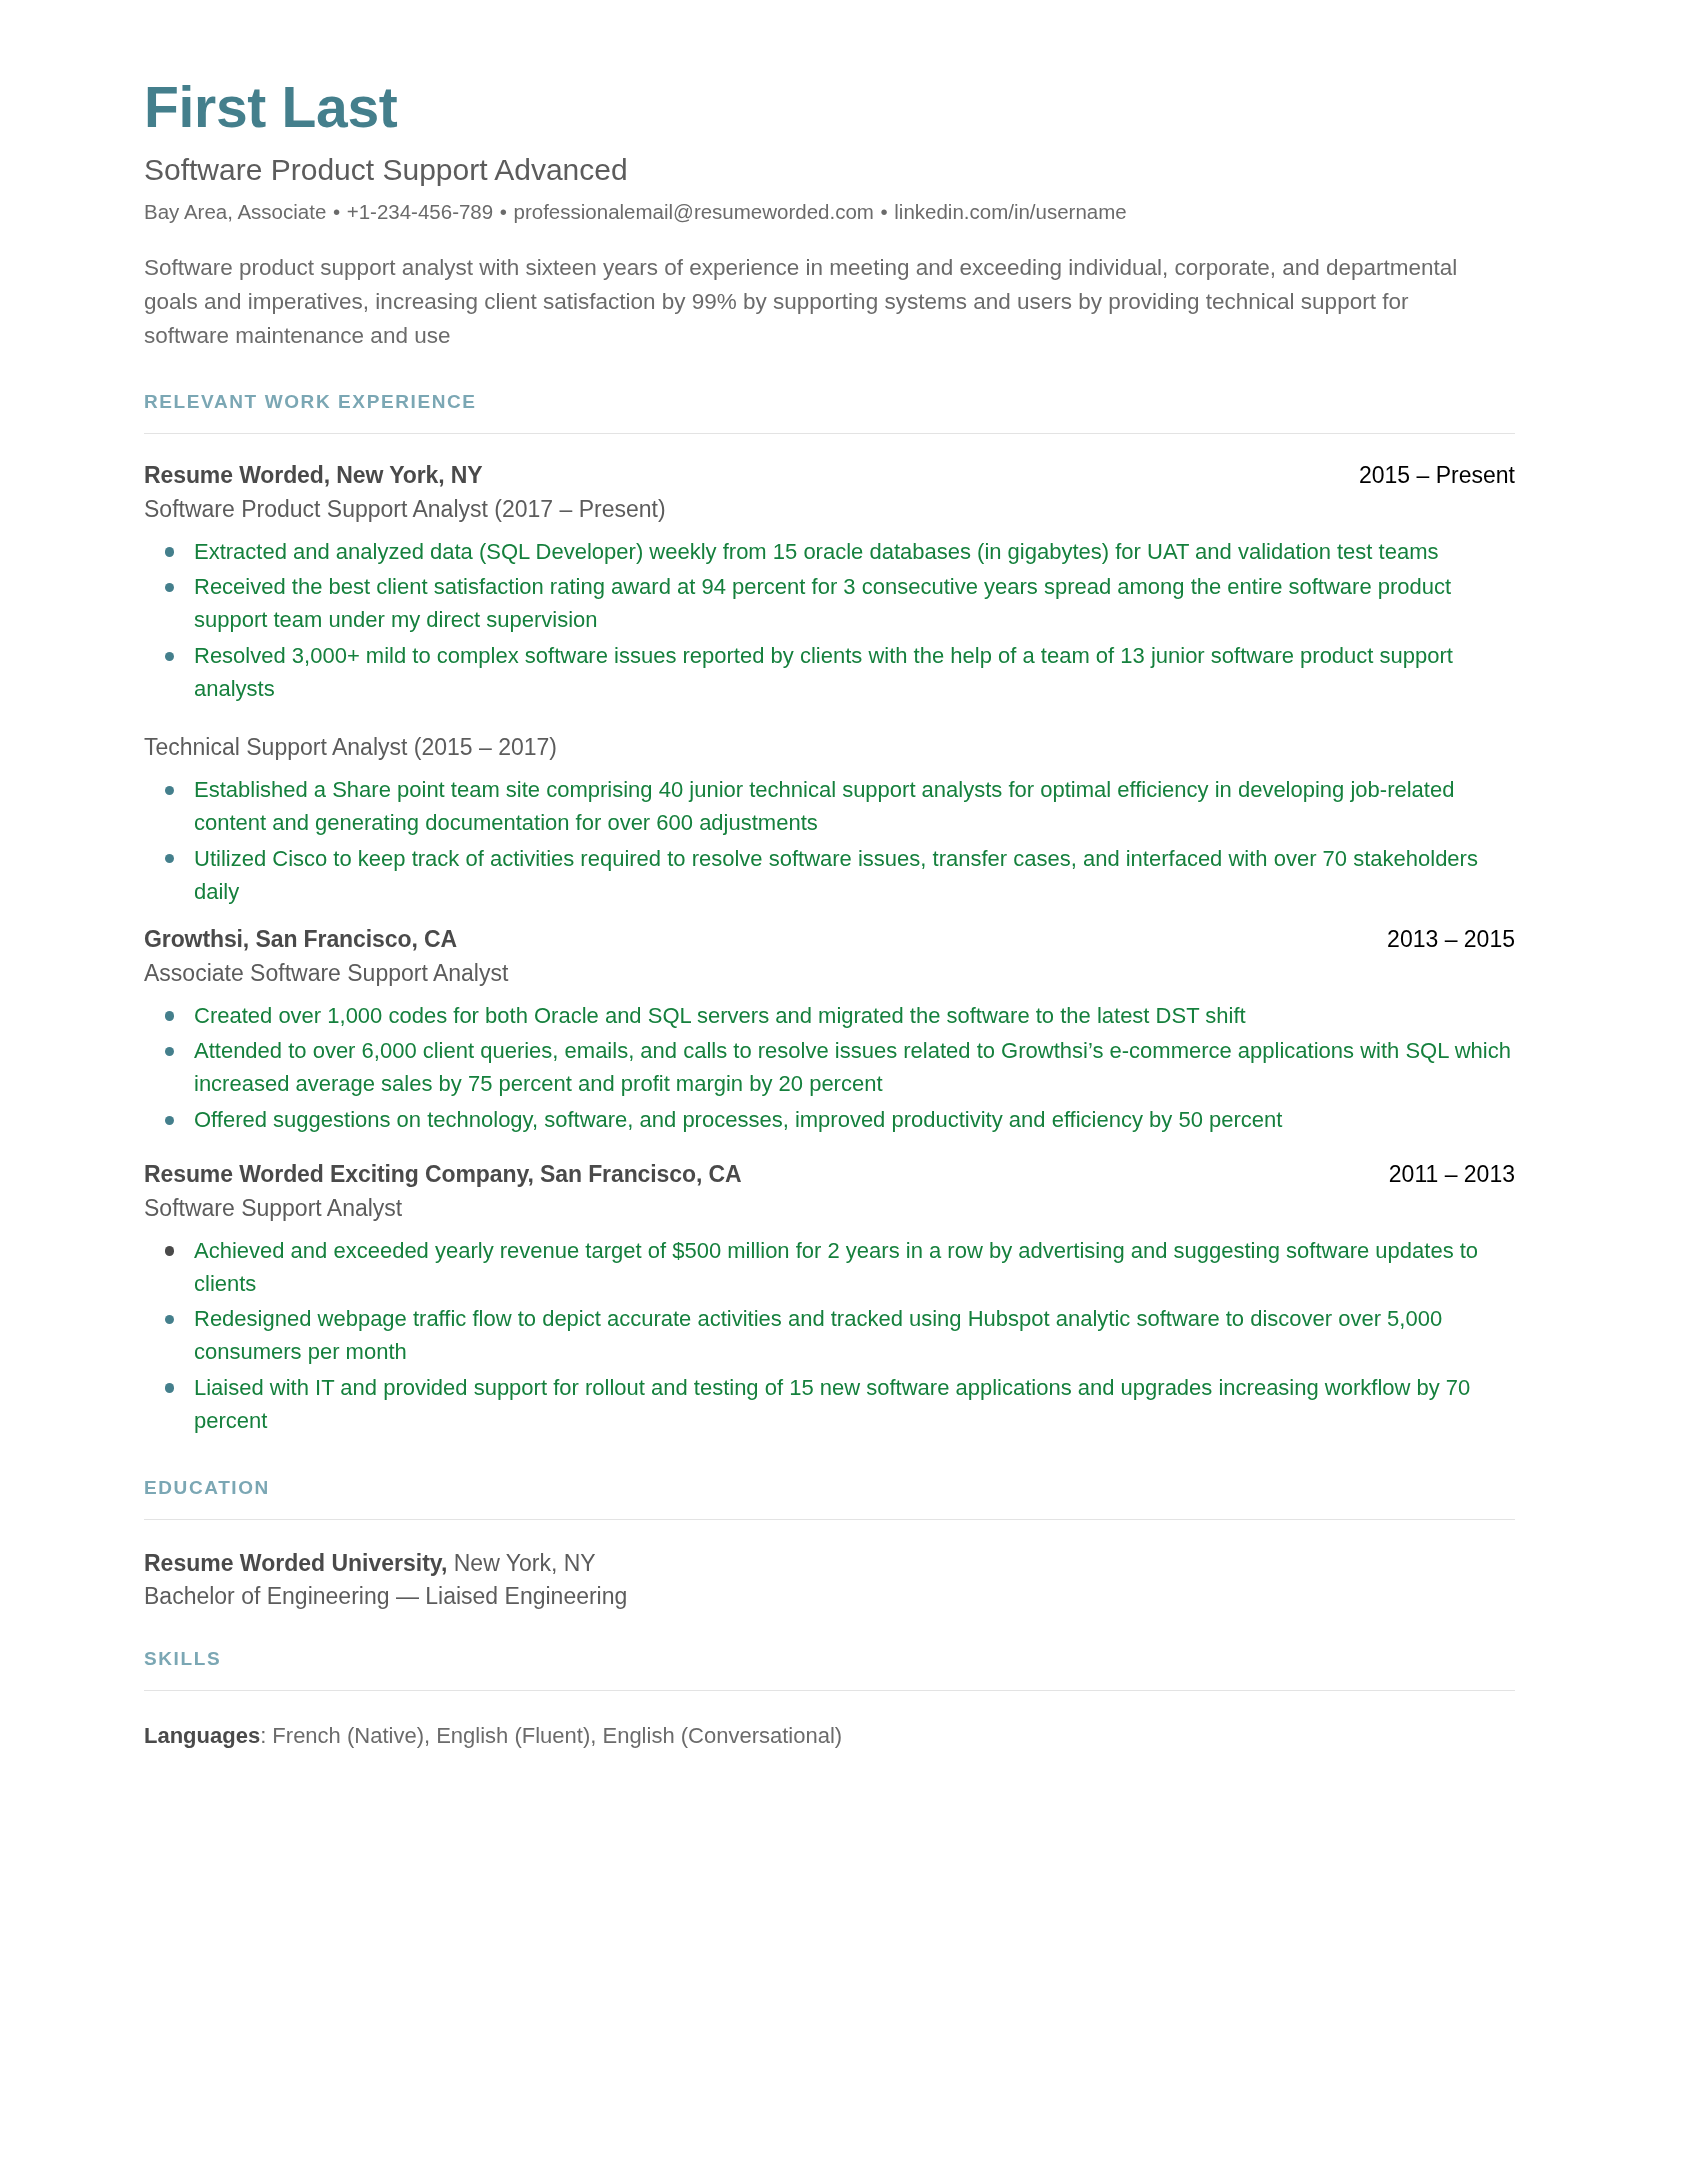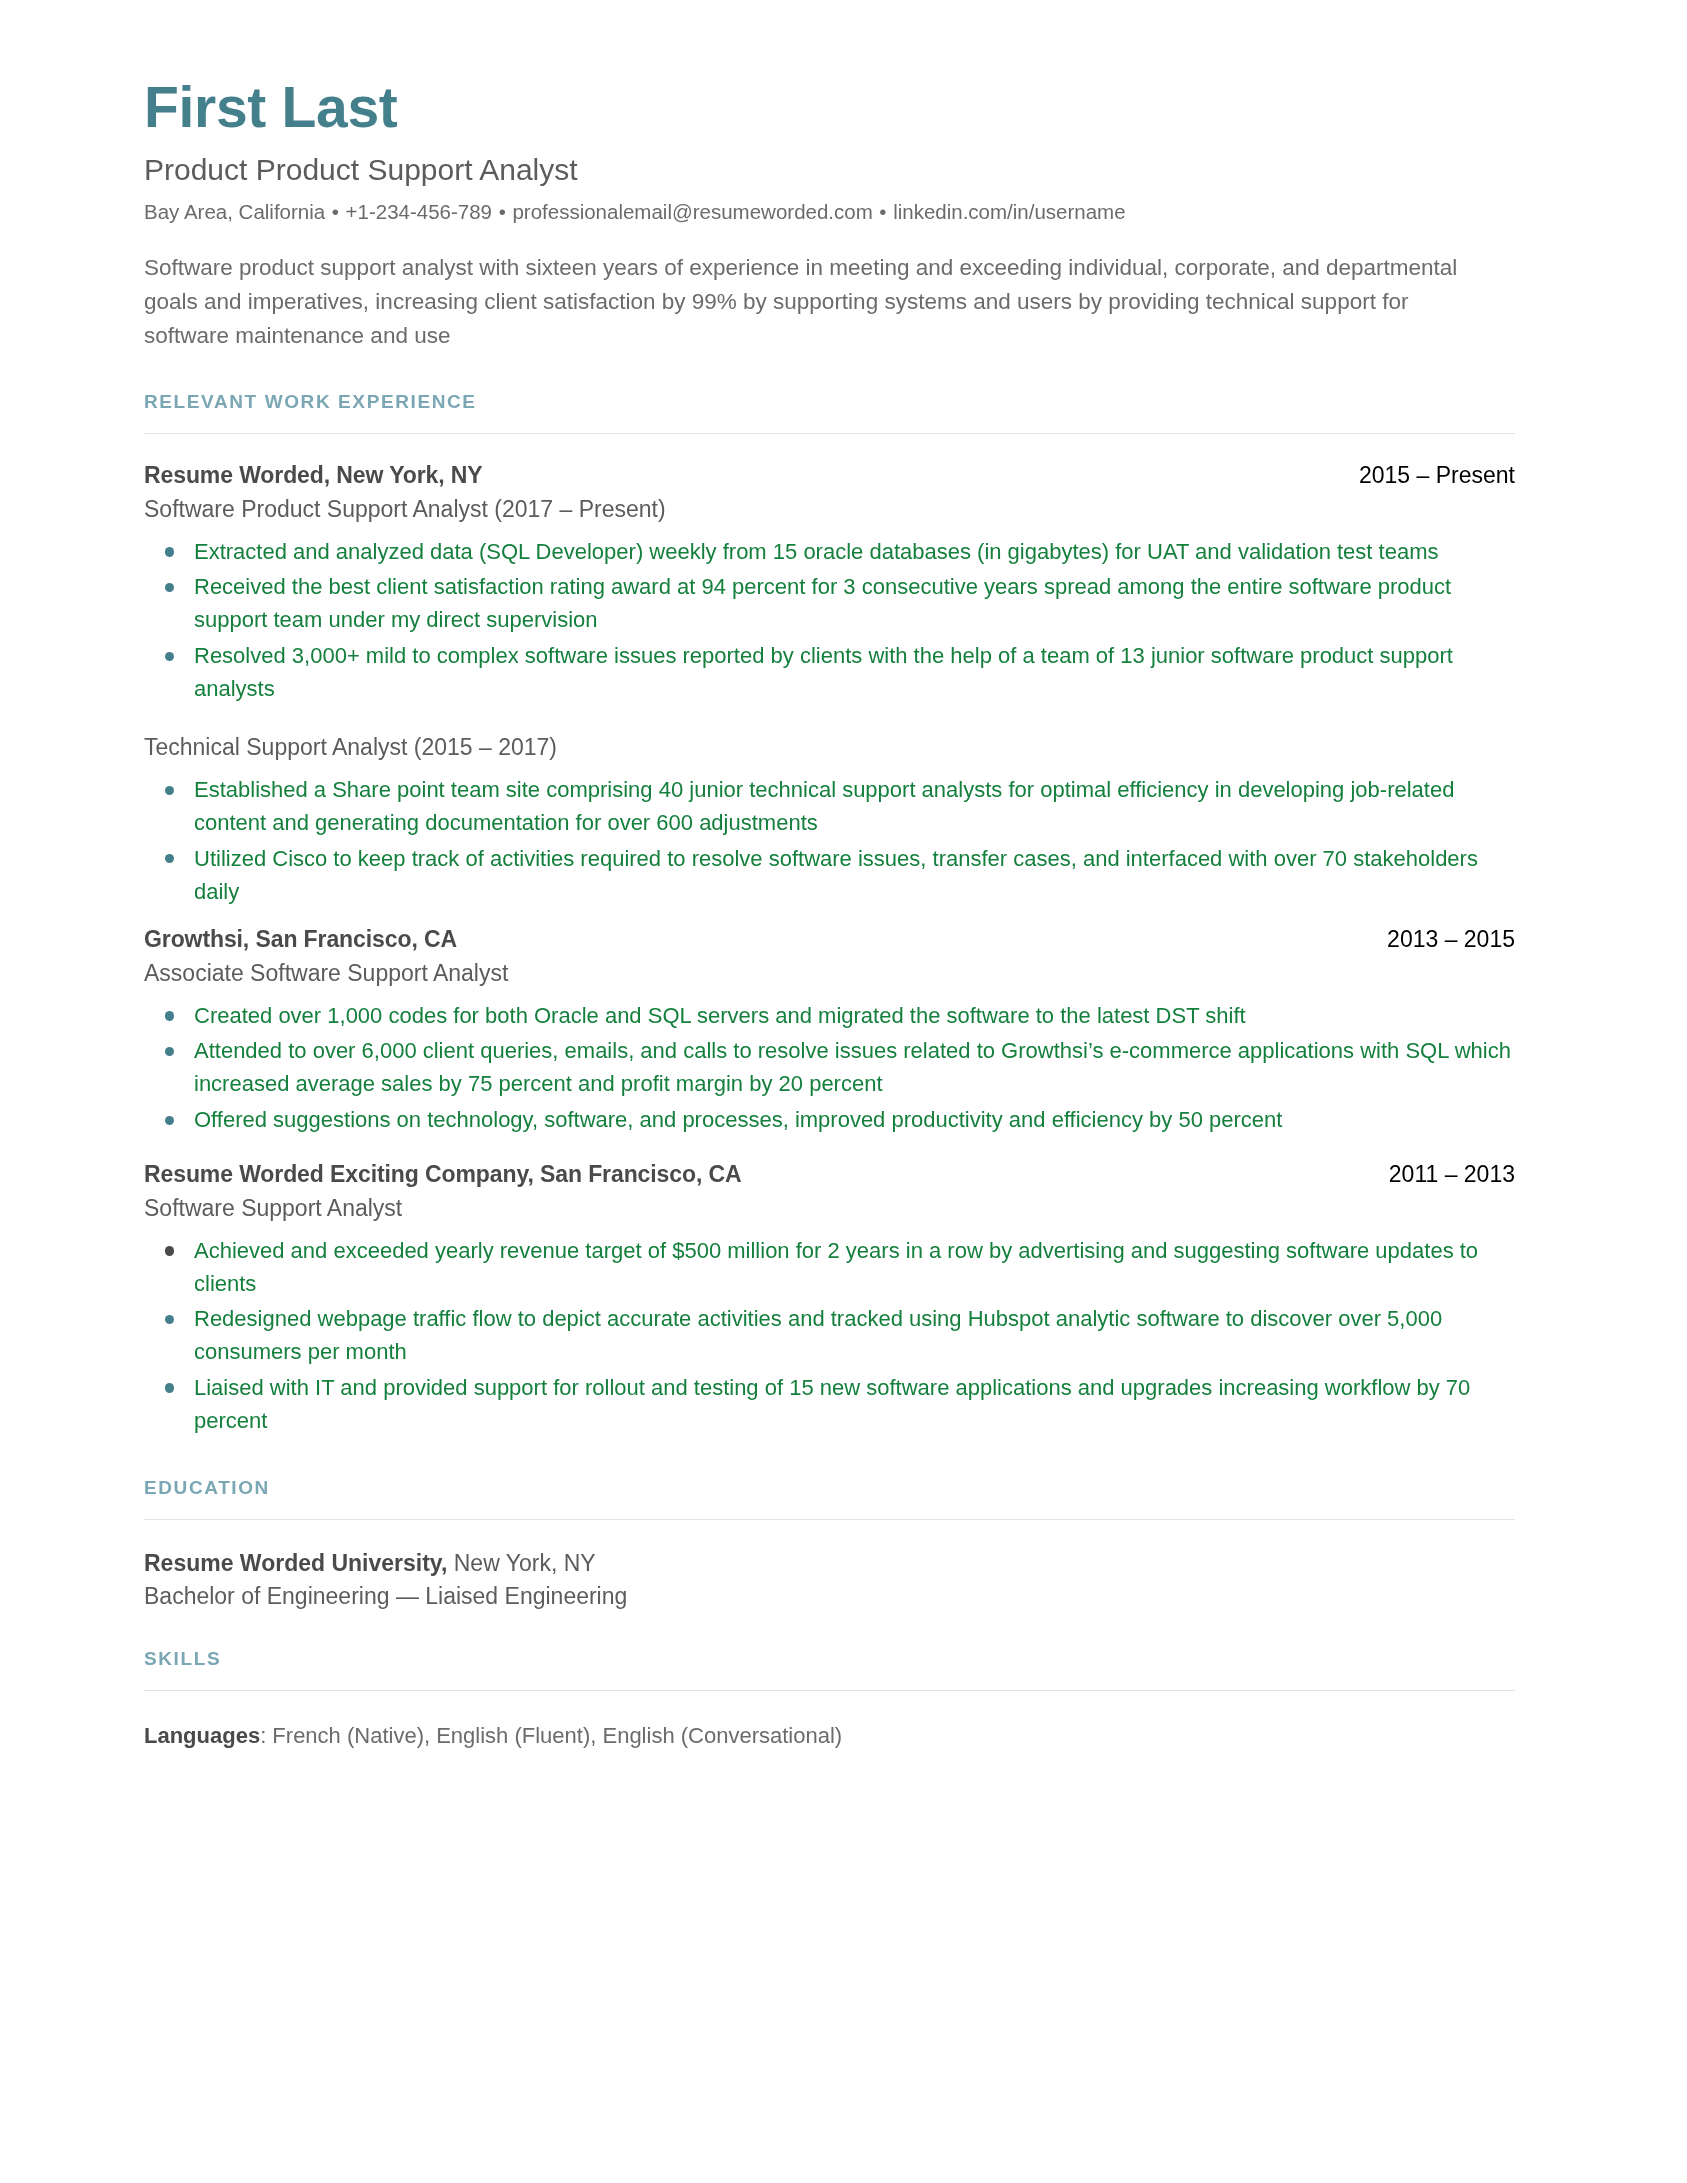--- a/index.html
+++ b/index.html
@@ -184,24 +184,24 @@
   .inline { display: inline; }
 </style>
 </head>
 <body>
 
 <div class="page">
   <div class="sheet">
 
     <div>
       <h1 class="name">First Last</h1>
-      <div class="job-title-head">Product Product Support Analyst</div>
+      <div class="job-title-head">Software Product Support Advanced</div>
 
       <div class="contact-line">
-        <span>Bay Area, California</span><span class="contact-sep">•</span><span>+1-234-456-789</span><span class="contact-sep">•</span><span>professionalemail@resumeworded.com</span><span class="contact-sep">•</span><span>linkedin.com/in/username</span>
+        <span>Bay Area, Associate</span><span class="contact-sep">•</span><span>+1-234-456-789</span><span class="contact-sep">•</span><span>professionalemail@resumeworded.com</span><span class="contact-sep">•</span><span>linkedin.com/in/username</span>
       </div>
 
       <p class="summary">Software product support analyst with sixteen years of experience in meeting and exceeding individual, corporate, and departmental goals and imperatives, increasing client satisfaction by 99% by supporting systems and users by providing technical support for software maintenance and use</p>
     </div>
 
     <div class="section-head">RELEVANT WORK EXPERIENCE</div>
     <hr class="rule">
 
     <div class="job">
       <div class="job-head">

